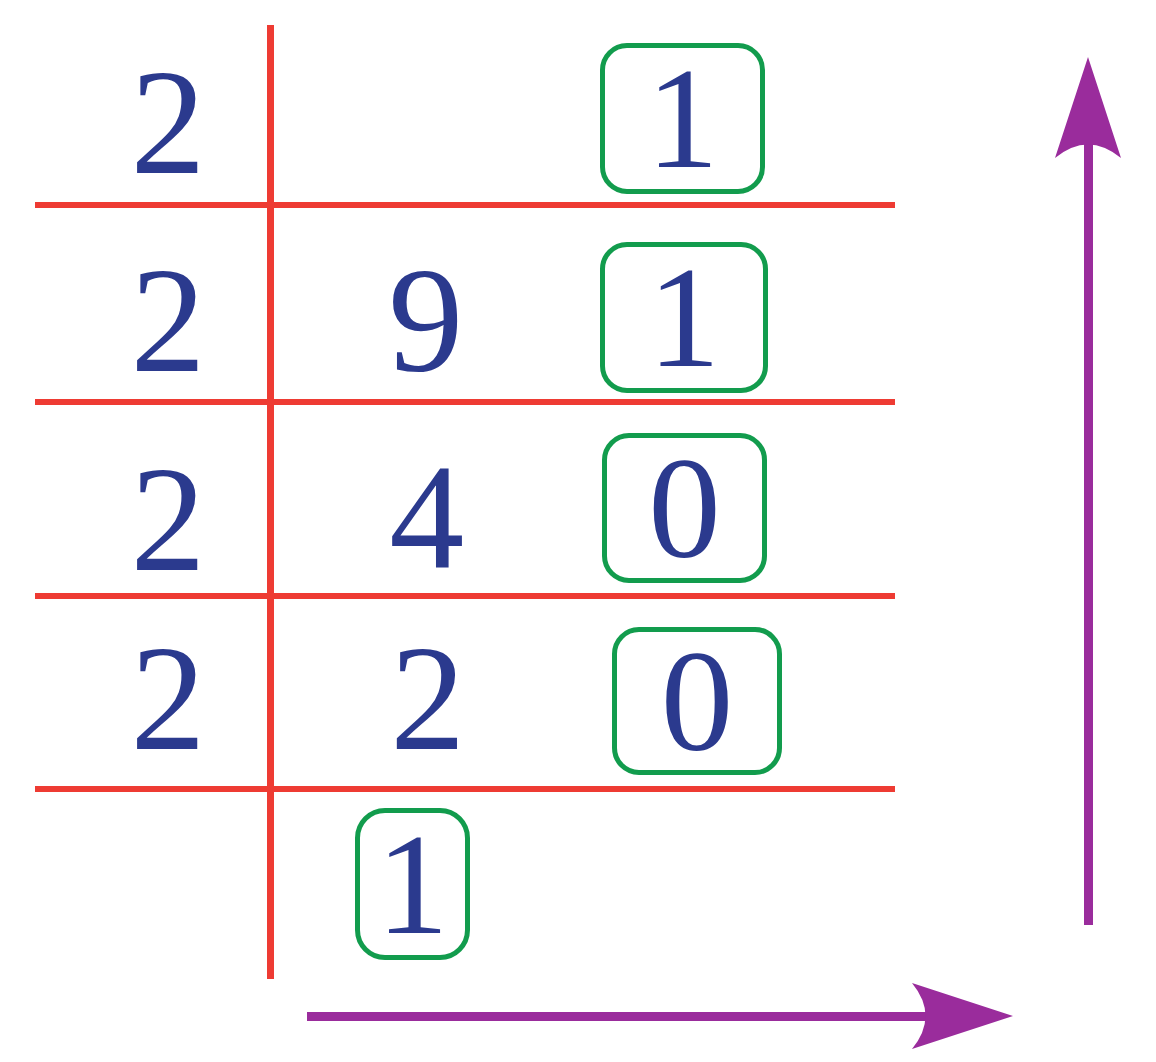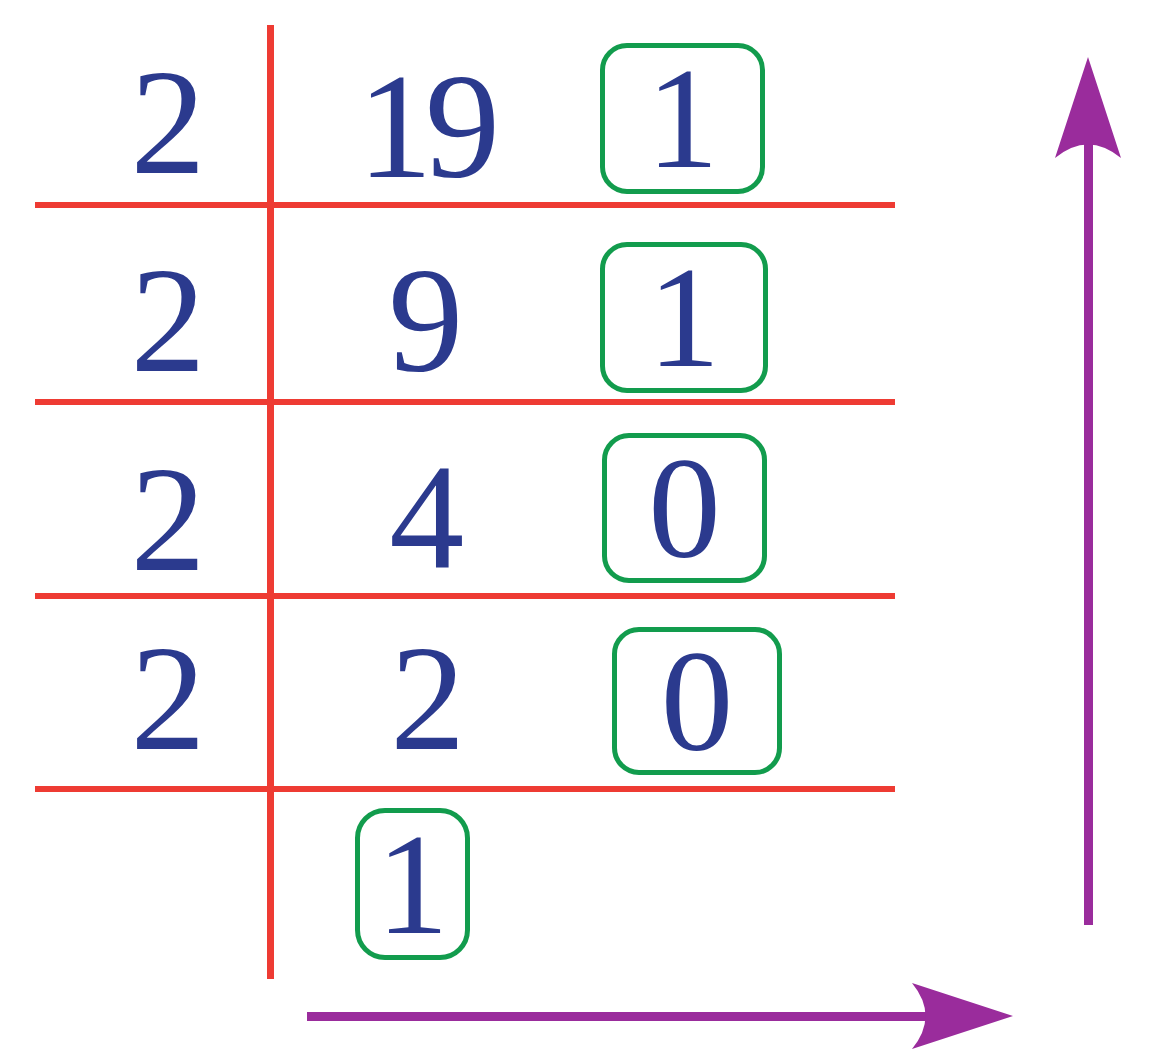--- a/index.html
+++ b/index.html
@@ -35,21 +35,20 @@
 
 <div class="canvas">
 
   <div class="vline"></div>
   <div class="hline l1"></div>
   <div class="hline l2"></div>
   <div class="hline l3"></div>
   <div class="hline l4"></div>
 
   <span class="digit" style="left:168px;top:122px;">2</span>
-  <span class="digit quot" style="left:425px;top:126px;">19</span>
   <div class="rbox" style="left:600px;top:43px;width:165px;height:151px;">
     <span class="bdigit">1</span>
   </div>
 
   <span class="digit" style="left:168px;top:320px;">2</span>
   <span class="digit quot" style="left:422px;top:320px;">9</span>
   <div class="rbox" style="left:600px;top:242px;width:168px;height:151px;">
     <span class="bdigit">1</span>
   </div>
 

